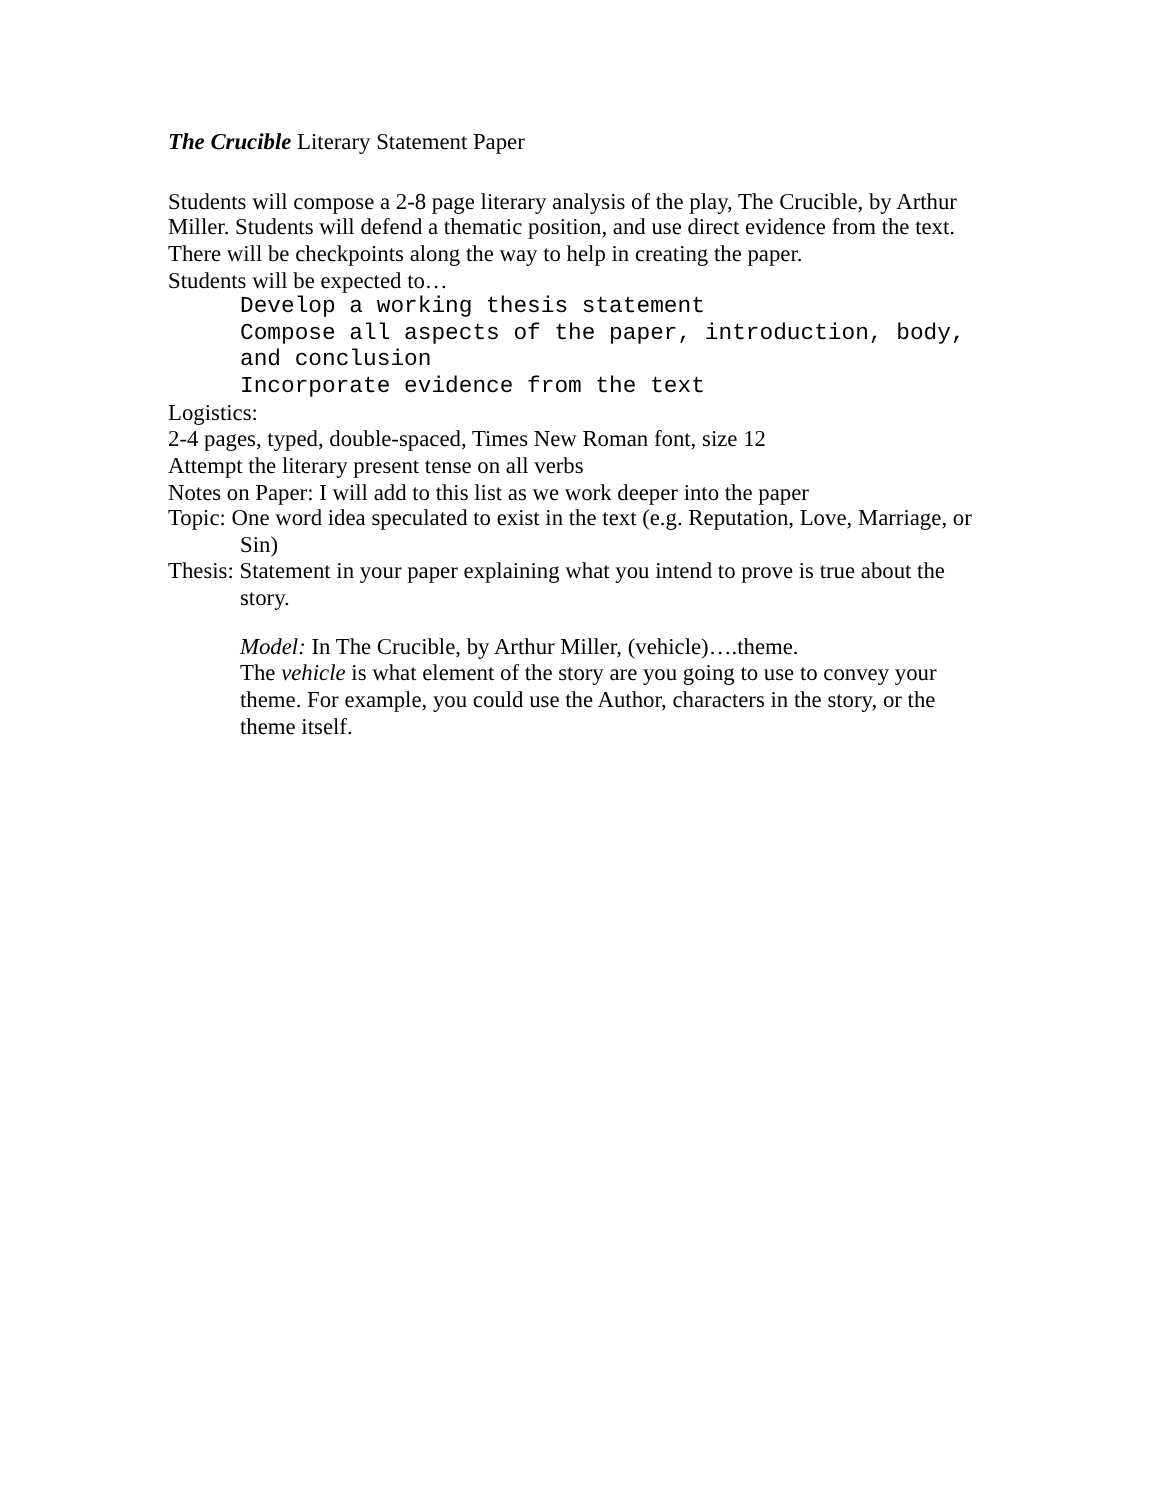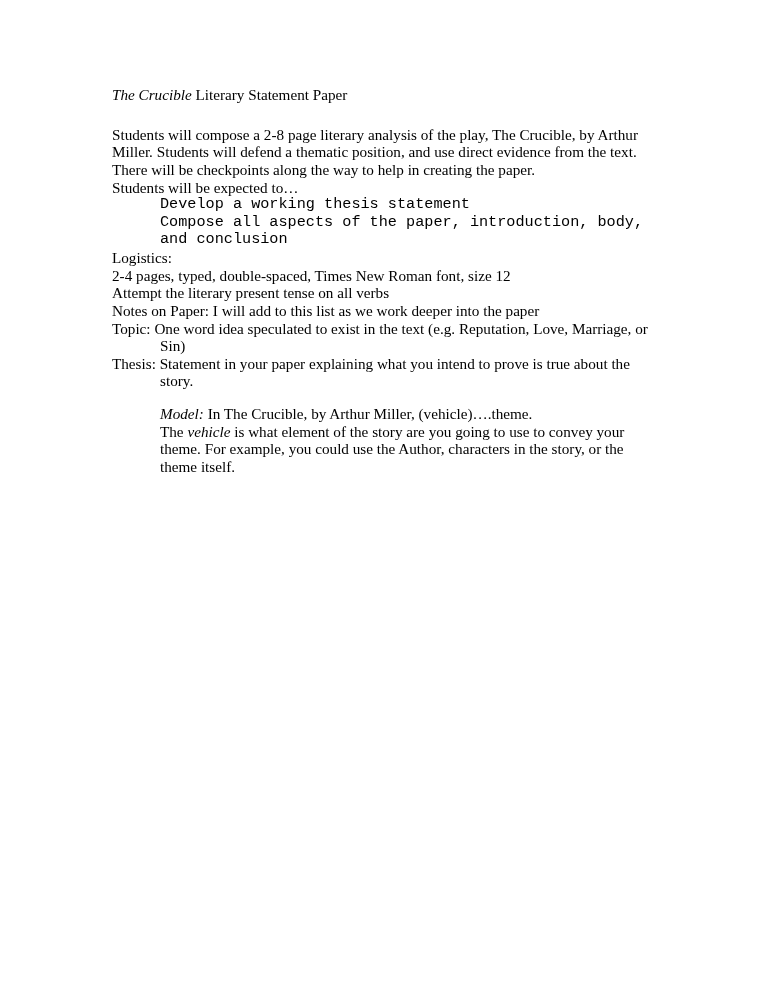--- a/index.html
+++ b/index.html
@@ -25,20 +25,21 @@
     line-height: 1.16;
   }
   .block {
     margin: 0 0 15px 0;
   }
   .title-line {
     margin: 0 0 22px 0;
   }
   .title-line .ital {
     font-style: italic;
+    font-weight: bold;
   }
   p.para {
     margin: 0;
     text-align: left;
   }
   .indent-list {
     margin: 0;
     padding: 0;
     list-style: none;
   }
@@ -74,20 +75,21 @@
     <div class="title-line">
       <span class="ital">The Crucible</span><span> Literary Statement Paper</span>
     </div>
 
     <p class="para block">Students will compose a 2-8 page literary analysis of the play, The Crucible, by Arthur Miller.  Students will defend a thematic position, and use direct evidence from the text.  There will be checkpoints along the way to help in creating the paper.</p>
 
     <p class="para tight">Students will be expected to…</p>
     <ul class="indent-list block">
       <li>Develop a working thesis statement</li>
       <li>Compose all aspects of the paper, introduction, body, and conclusion</li>
+      <li>Incorporate evidence from the text</li>
     </ul>
 
     <p class="para tight">Logistics:</p>
     <p class="para tight">2-4 pages, typed, double-spaced, Times New Roman font, size 12</p>
     <p class="para block">Attempt the literary present tense on all verbs</p>
 
     <p class="para block bold">Notes on Paper:  I will add to this list as we work deeper into the paper</p>
 
     <p class="para block hang">
       <span class="bold">Topic:</span><span> One word idea speculated to exist in the text (e.g. Reputation, Love, Marriage, or Sin)</span>

